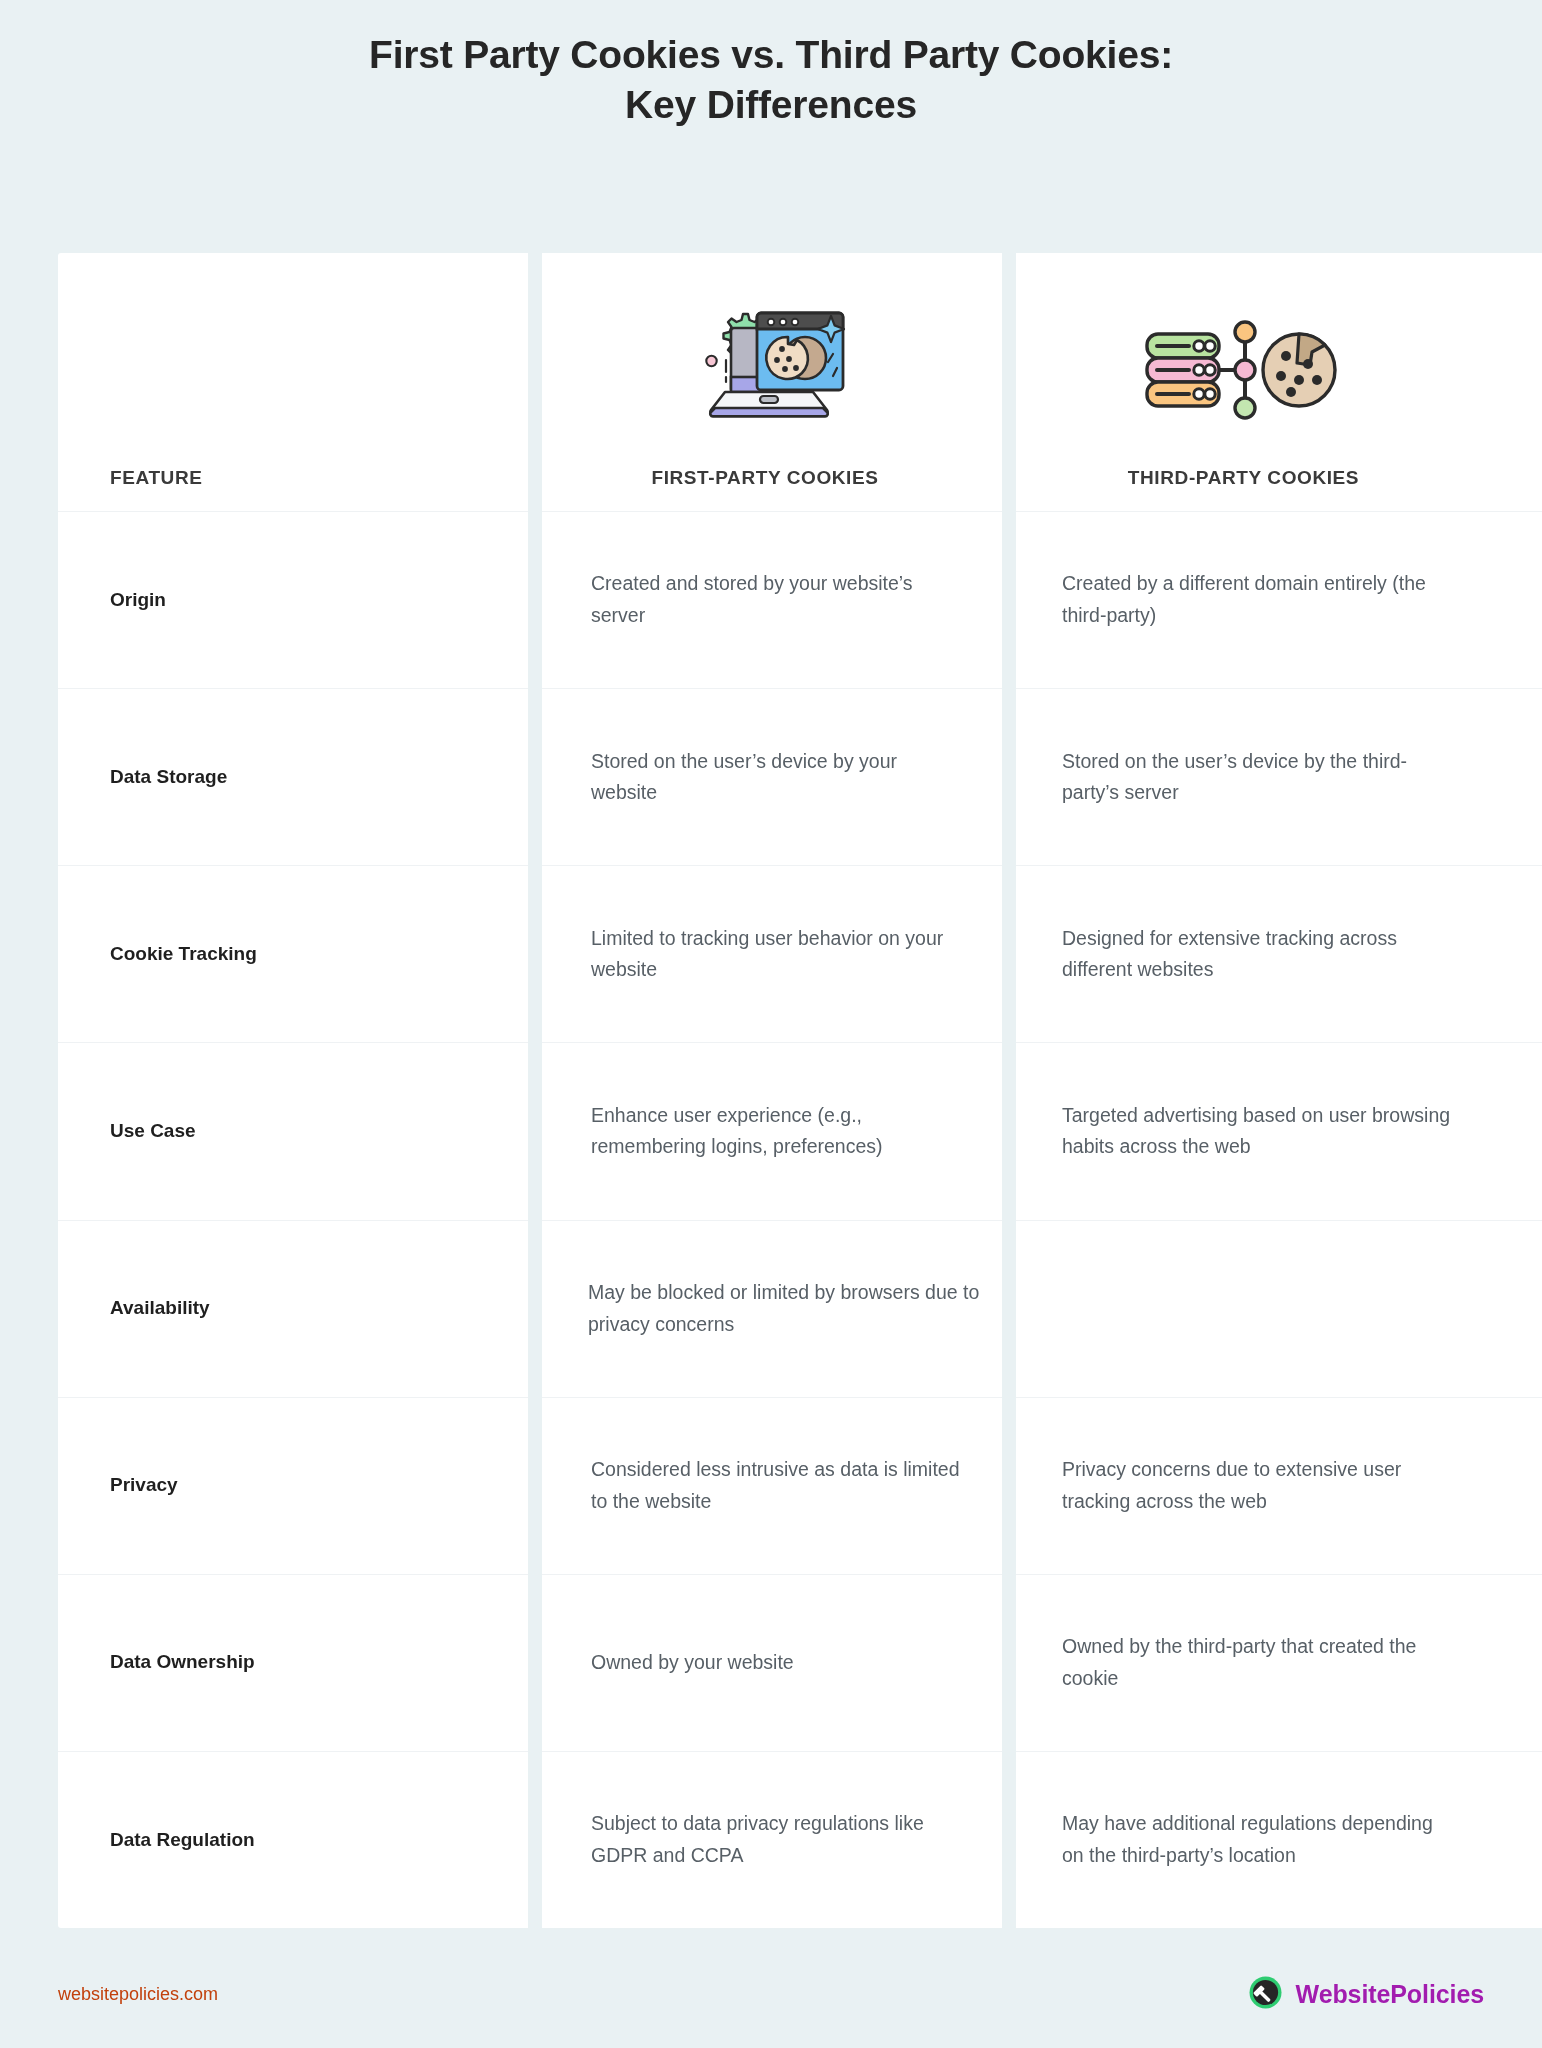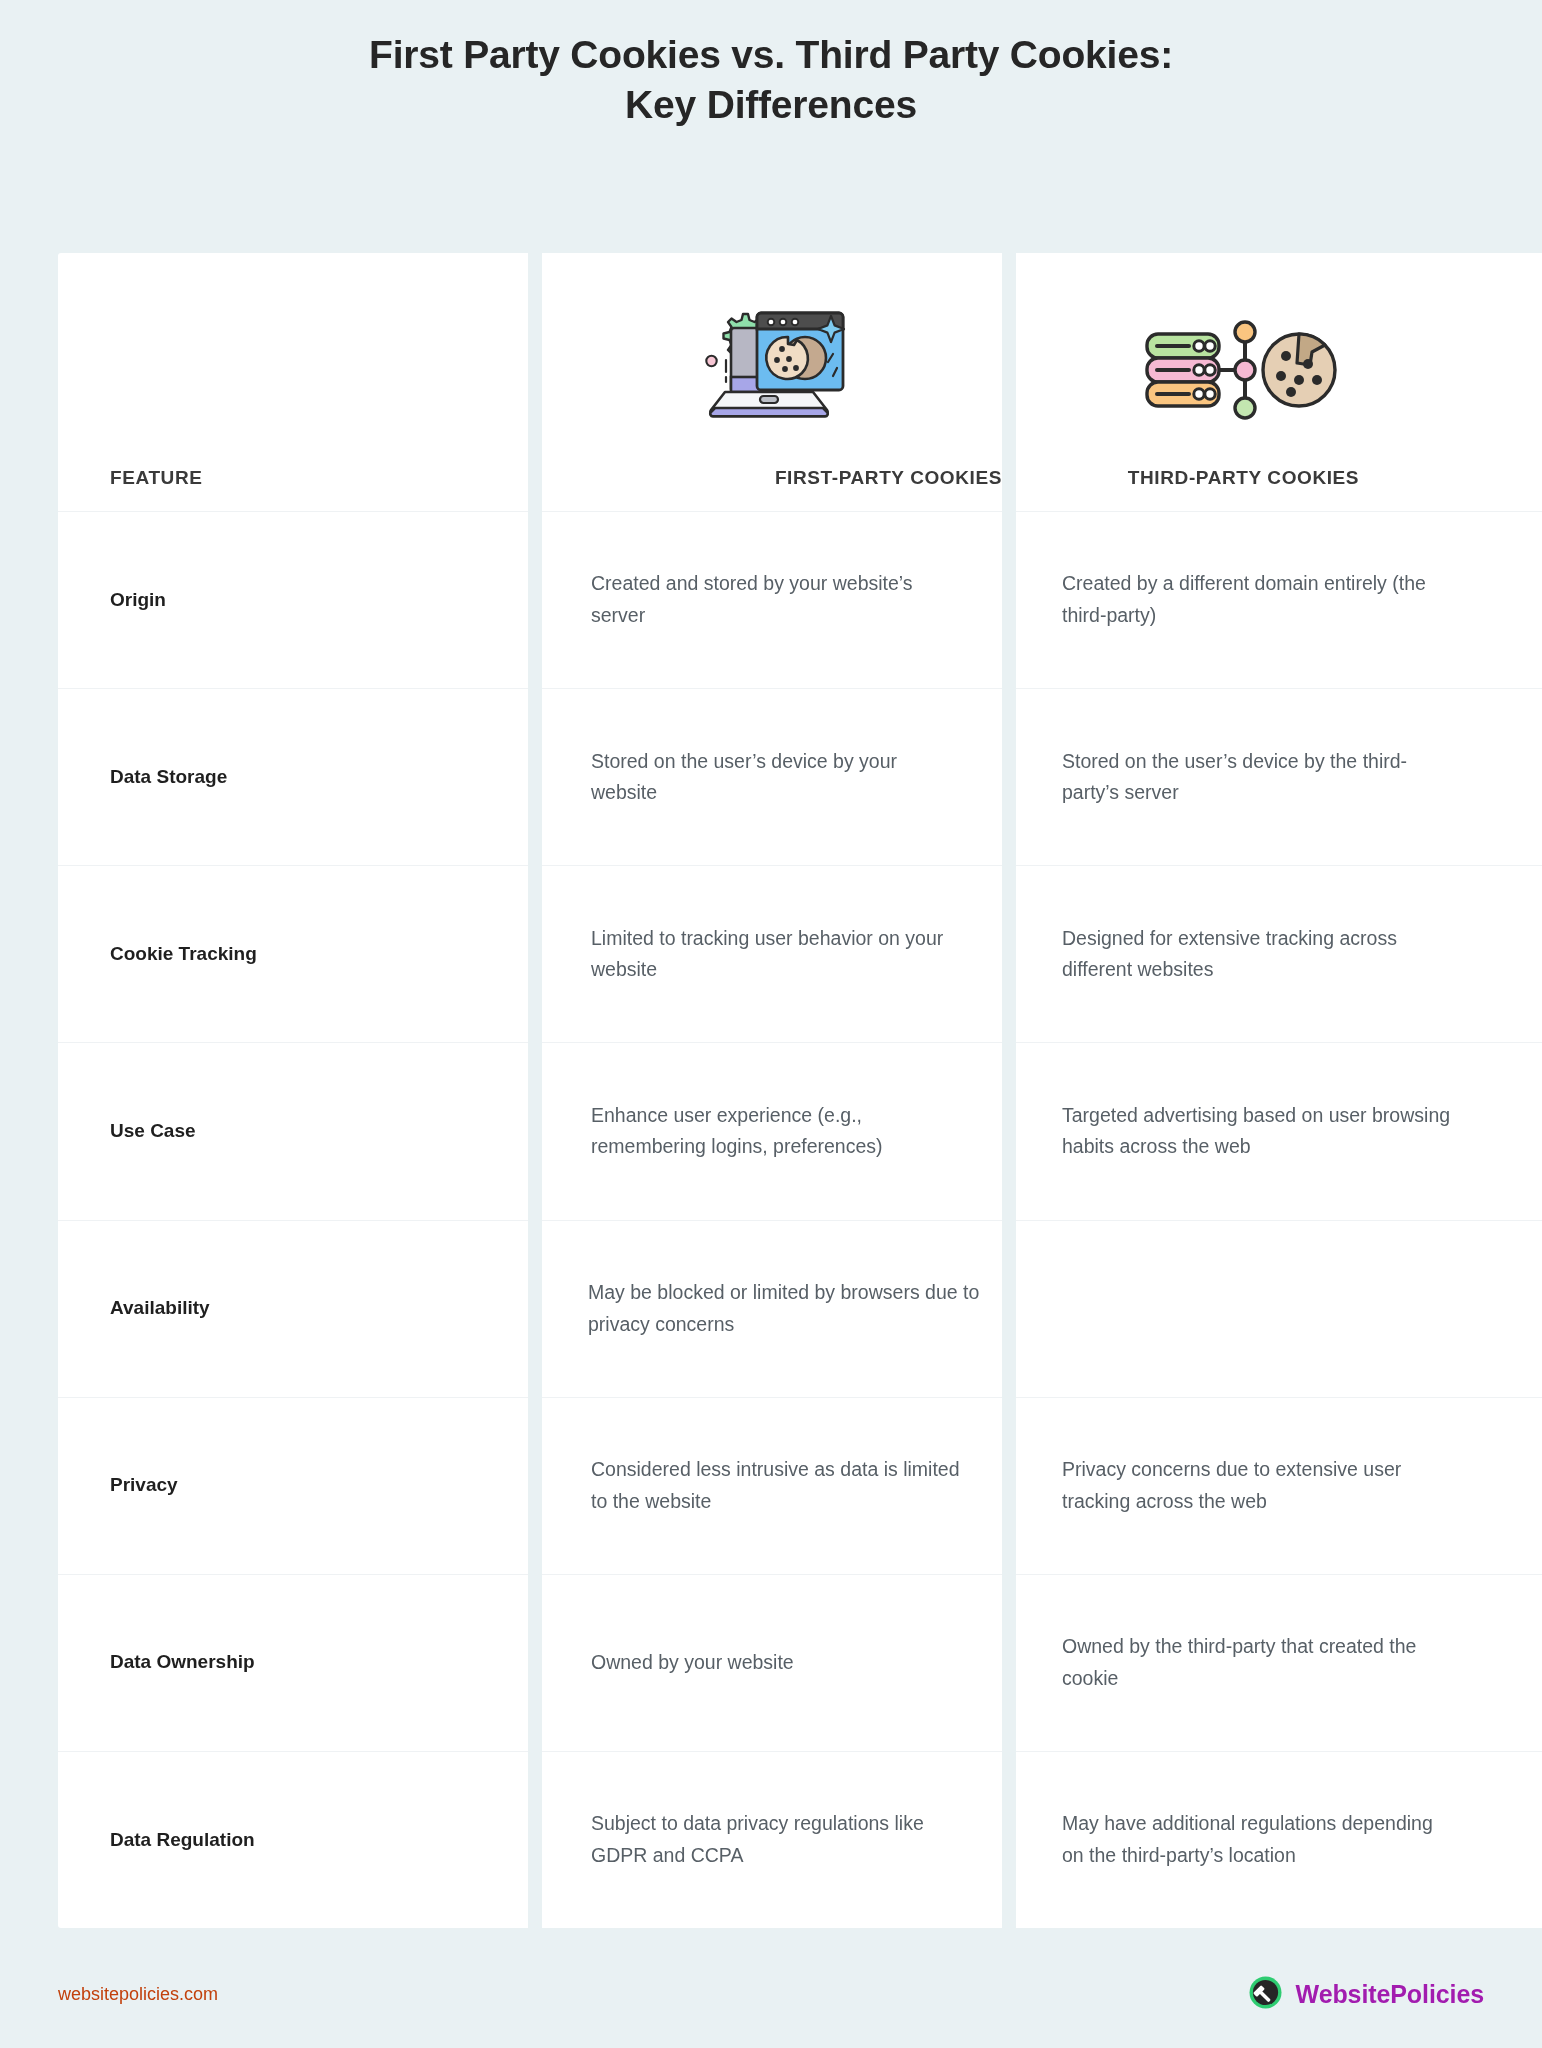--- a/index.html
+++ b/index.html
@@ -75,21 +75,21 @@
     flex-direction: column;
     justify-content: flex-end;
     align-items: center;
     padding-bottom: 22px;
   }
   .head-cell.c-feature {
     width: 470px;
     align-items: flex-start;
     padding-left: 52px;
   }
-  .head-cell.c-first { width: 474px; align-items: flex-end; }
+  .head-cell.c-first { width: 474px; }
   .head-cell.c-third { width: 483px; margin-top: 20px; }
 
   .head-label {
     font-size: 19px;
     font-weight: bold;
     color: #3a3a3a;
     letter-spacing: 0.6px;
     text-transform: uppercase;
   }
 

